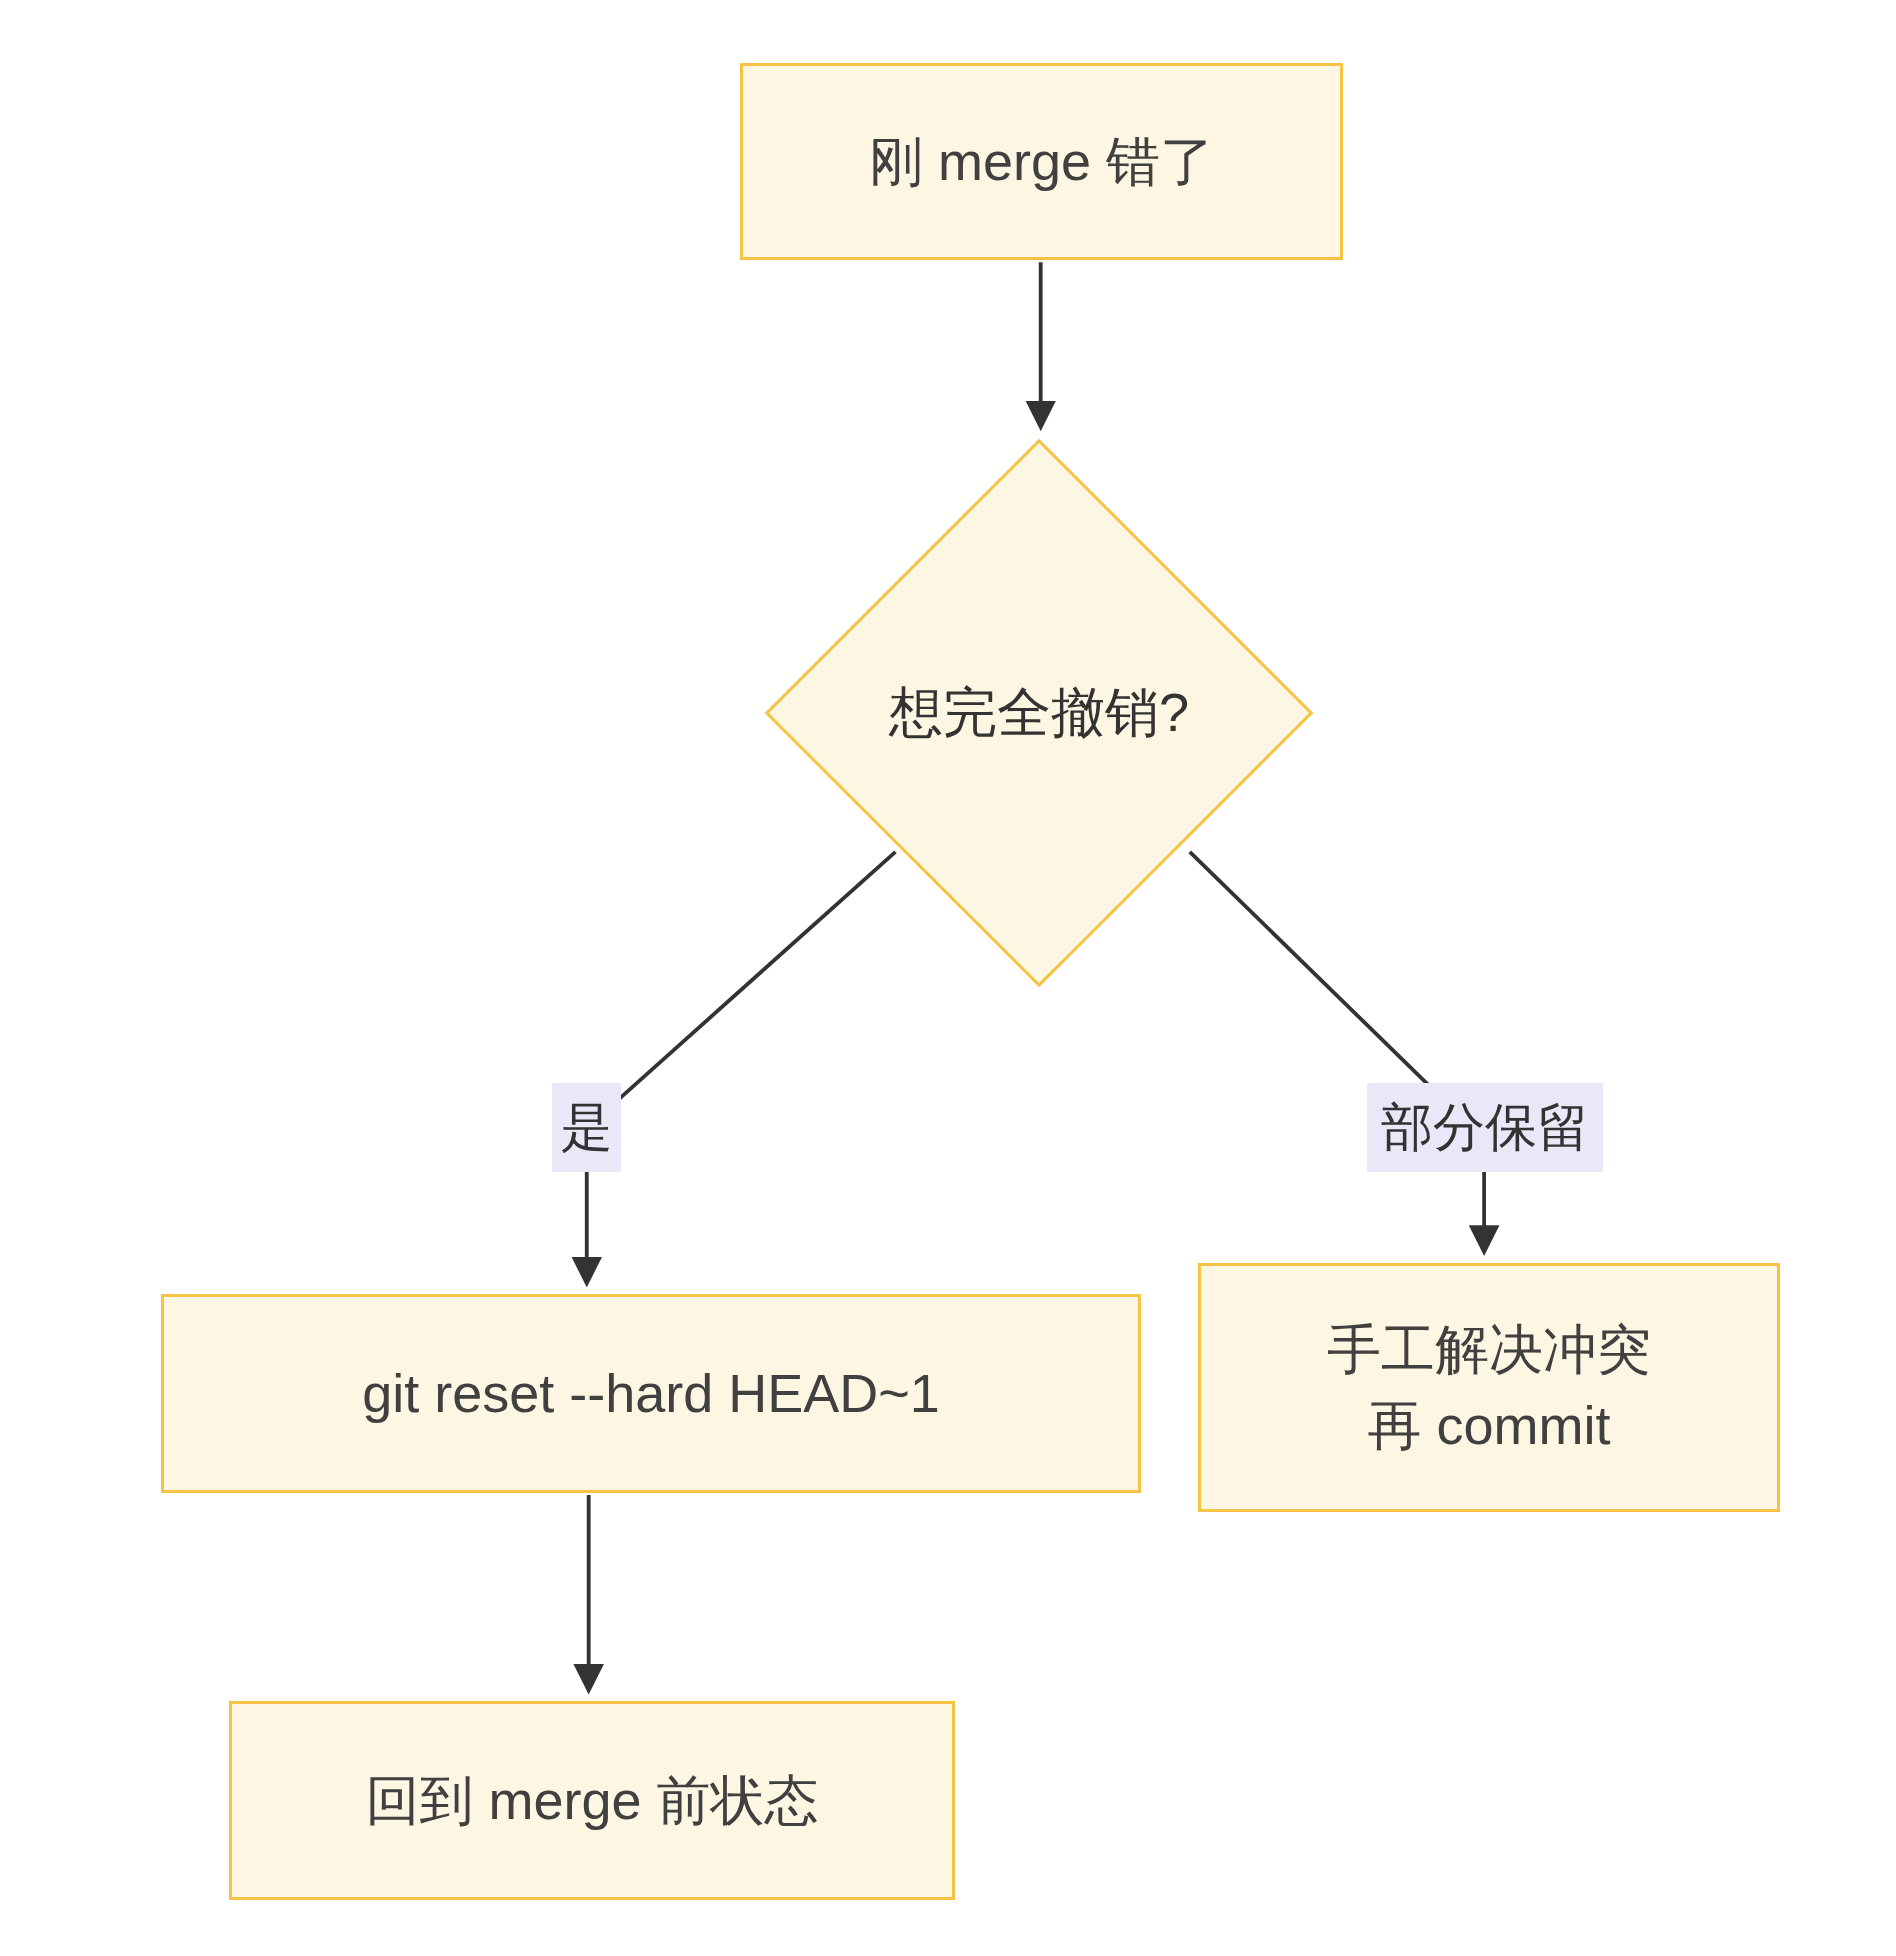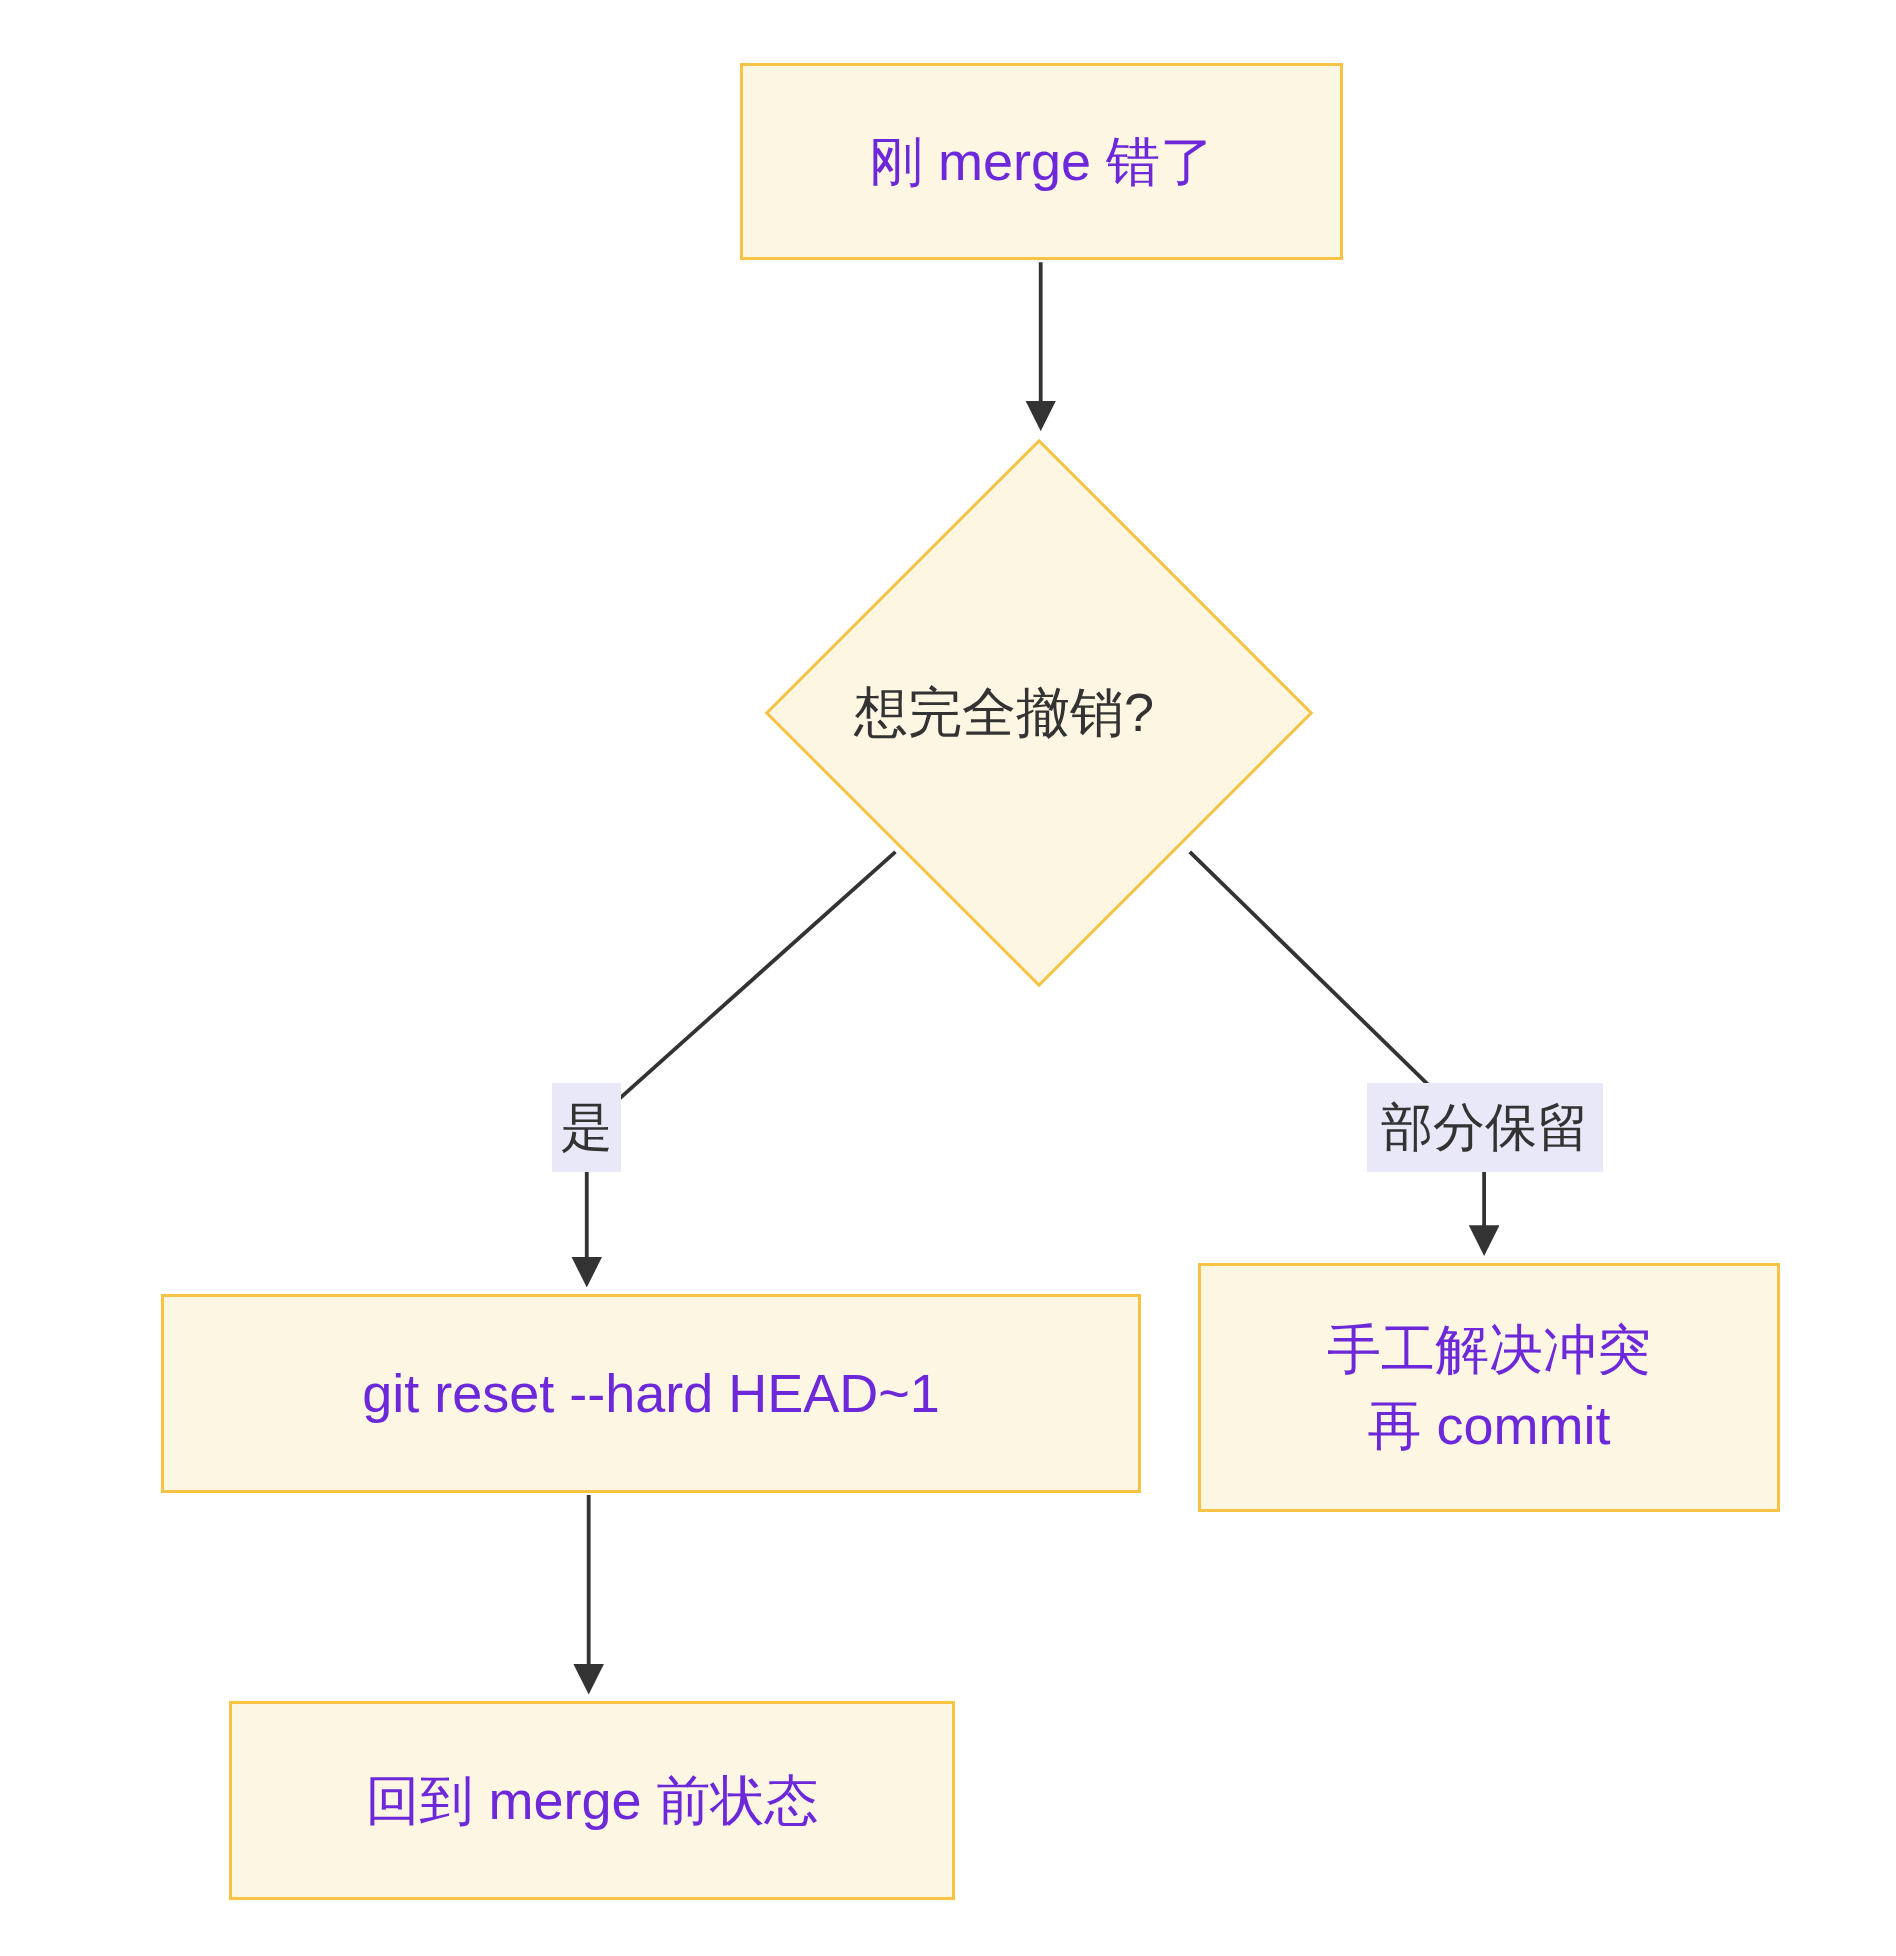--- a/index.html
+++ b/index.html
@@ -5,34 +5,34 @@
   html,body{margin:0;padding:0;background:#ffffff;}
   .canvas{
     position:relative;width:1896px;height:1957px;background:#ffffff;
     font-family:"Liberation Sans","DejaVu Sans",sans-serif;color:#333333;overflow:hidden;
   }
   .edges{position:absolute;left:0;top:0;width:1896px;height:1957px;z-index:1;}
   .node{
     position:absolute;z-index:3;box-sizing:border-box;
     background:#fdf6e3;border:3.8px solid #f6c344;
     display:flex;align-items:center;justify-content:center;
-    font-size:54px;line-height:1.4;text-align:center;color:#6d28d9;
+    font-size:54px;line-height:1.4;text-align:center;color:#404040;
   }
   .node-start{left:740px;top:63px;width:603px;height:197px;}
   .node-reset{left:161px;top:1294px;width:980px;height:199px;}
   .node-restored{left:229px;top:1701px;width:726px;height:199px;}
   .node-manual{left:1198px;top:1263px;width:582px;height:249px;white-space:pre-line;}
   .diamond-shape{
     position:absolute;z-index:2;box-sizing:border-box;
     left:845px;top:519px;width:388px;height:388px;
     background:#fdf6e3;border:3.8px solid #f6c344;
     transform:rotate(45deg);
   }
   .diamond-label{
-    position:absolute;z-index:3;left:813px;top:522px;width:382px;height:382px;
+    position:absolute;z-index:3;left:848px;top:522px;width:382px;height:382px;
     display:flex;align-items:center;justify-content:center;
     font-size:54px;color:#333333;
   }
   .edge-label{
     position:absolute;z-index:4;box-sizing:border-box;
     background:#e8e8f8;color:#333333;font-size:52px;
     display:flex;align-items:center;justify-content:center;text-align:center;
   }
   .edge-label-yes{left:552px;top:1083px;width:69px;height:89px;}
   .edge-label-partial{left:1367px;top:1083px;width:236px;height:89px;}

